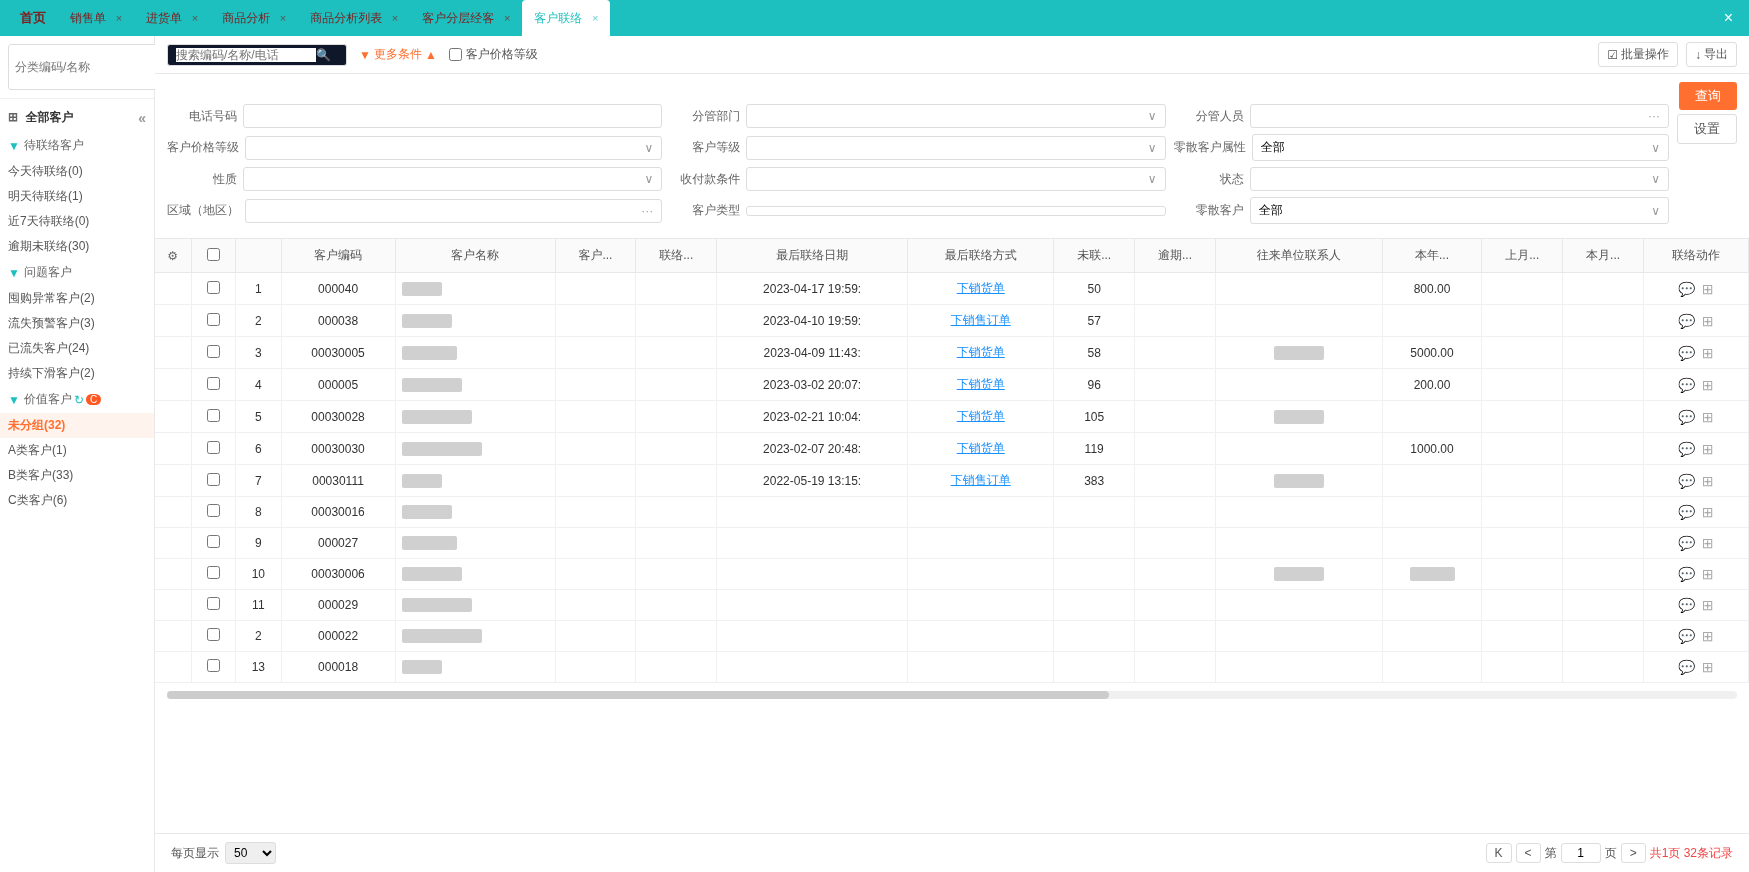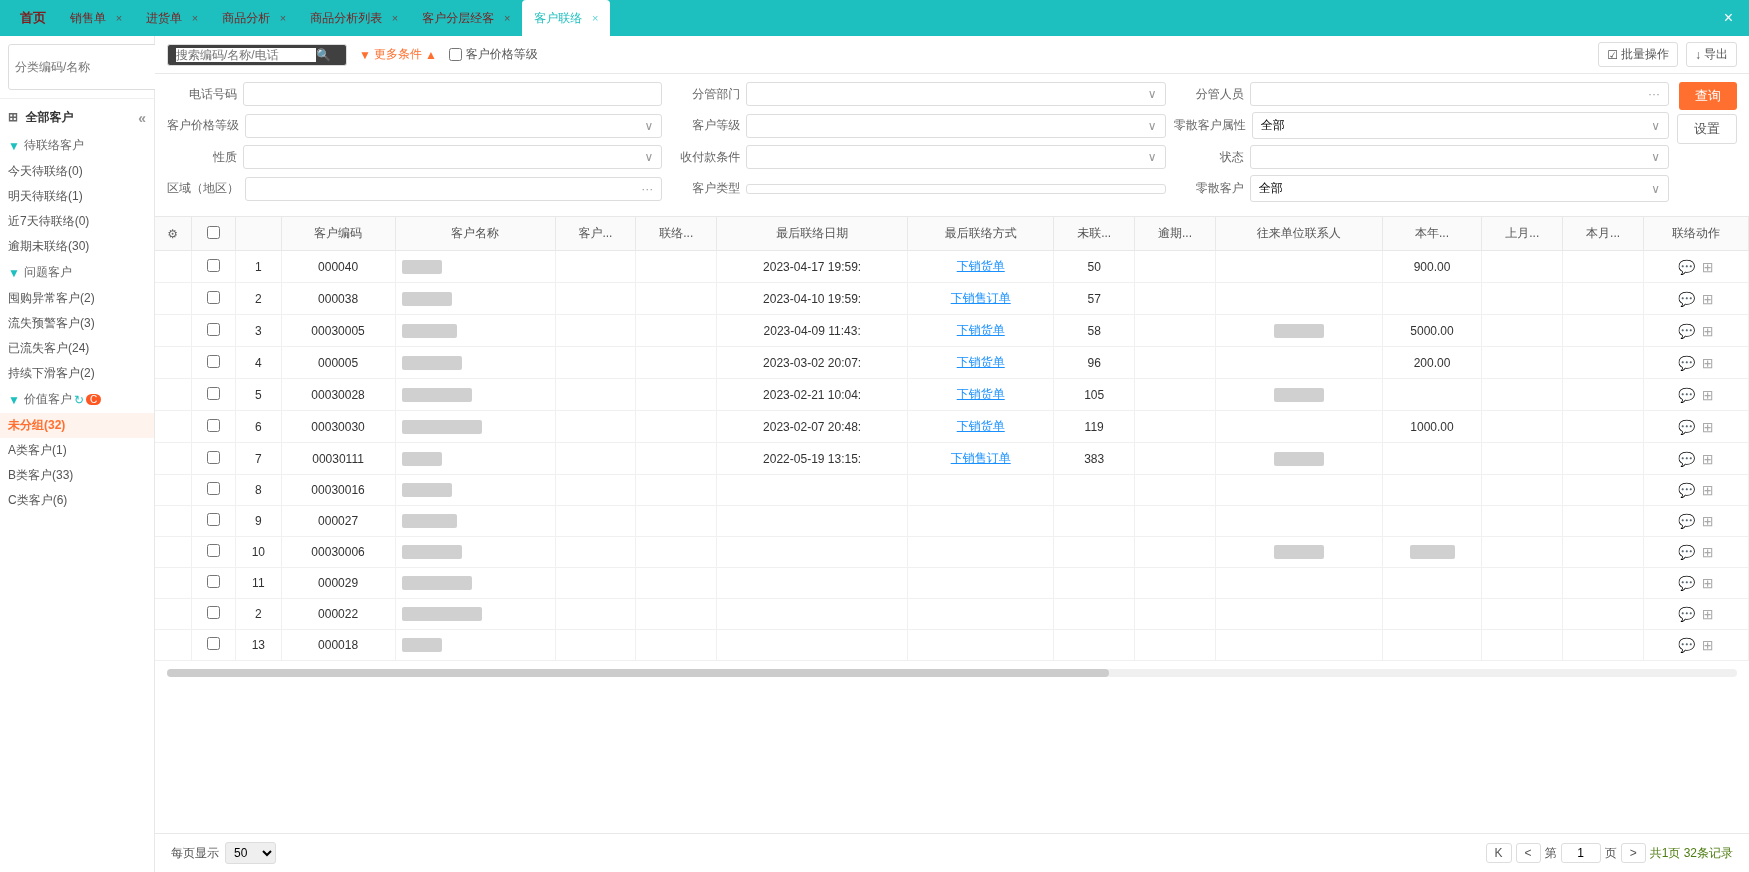--- a/index.html
+++ b/index.html
@@ -131,21 +131,21 @@
       align-items: center;
       border-bottom: 1px solid #e8e8e8;
       gap: 12px;
     }
     .filter-bar .search-box {
       display: flex;
       align-items: center;
       border: 1px solid #ddd;
       border-radius: 3px;
       padding: 3px 8px;
-      background: #404040;
+      background: #0f172a;
       width: 180px;
     }
     .filter-bar .search-box input {
       border: none;
       outline: none;
       font-size: 12px;
       color: #999;
       width: 140px;
     }
     .more-filters {
@@ -337,21 +337,21 @@
       color: #555;
     }
     .page-input {
       width: 40px;
       border: 1px solid #ddd;
       border-radius: 3px;
       padding: 2px 4px;
       text-align: center;
       font-size: 12px;
     }
-    .page-total { color: #4d7c0f; }
+    .page-total { color: #ef4444; }
 
     .scrollbar-track {
       height: 8px;
       background: #f0f0f0;
       border-radius: 4px;
       margin: 4px 0;
     }
     .scrollbar-thumb {
       height: 8px;
       background: #ccc;
@@ -461,21 +461,21 @@
         </div>
         <div class="btn-action">
           <span>↓</span>
           <span>导出</span>
         </div>
       </div>
     </div>
 
     <div class="advanced-filter">
       <div style="display:flex; gap:8px; align-items:flex-start;">
-        <div style="flex:1;">
+        <div style="flex:1;margin-top:22px;">
 
           <div class="filter-row">
             <div class="filter-field">
               <span class="filter-label">电话号码</span>
               <input class="filter-input" type="text" style="">
             </div>
             <div class="filter-field">
               <span class="filter-label">分管部门</span>
               <div class="filter-select">
                 <span></span>
@@ -598,21 +598,21 @@
     <td>1</td>
     <td>000040</td>
     <td class="name-col"><span class="blurred-text" style="width:40px;"> </span></td>
     <td></td>
     <td></td>
     <td>2023-04-17 19:59:</td>
     <td><span class="link-text">下销货单</span></td>
     <td>50</td>
     <td></td>
     <td></td>
-    <td>900.00</td>
+    <td>800.00</td>
     <td></td>
     <td></td>
     <td>
       <div class="action-icons">
         <span class="action-icon">💬</span>
         <span class="action-icon">⊞</span>
       </div>
     </td>
   </tr>
             <tr>

